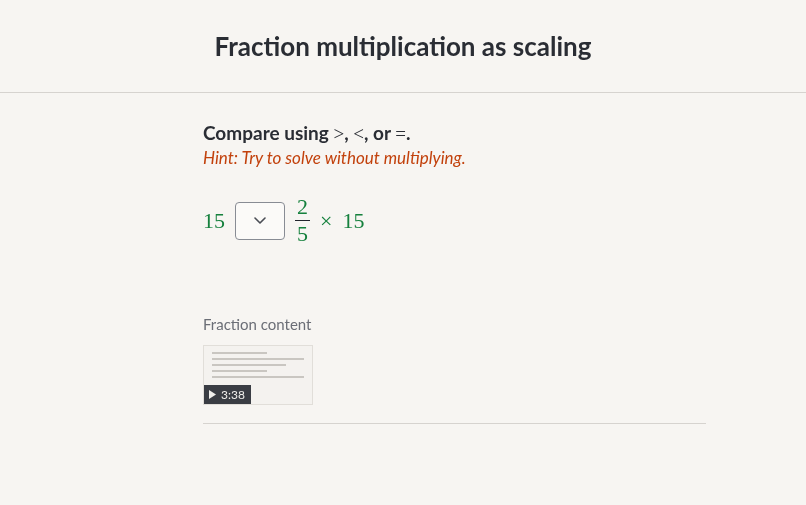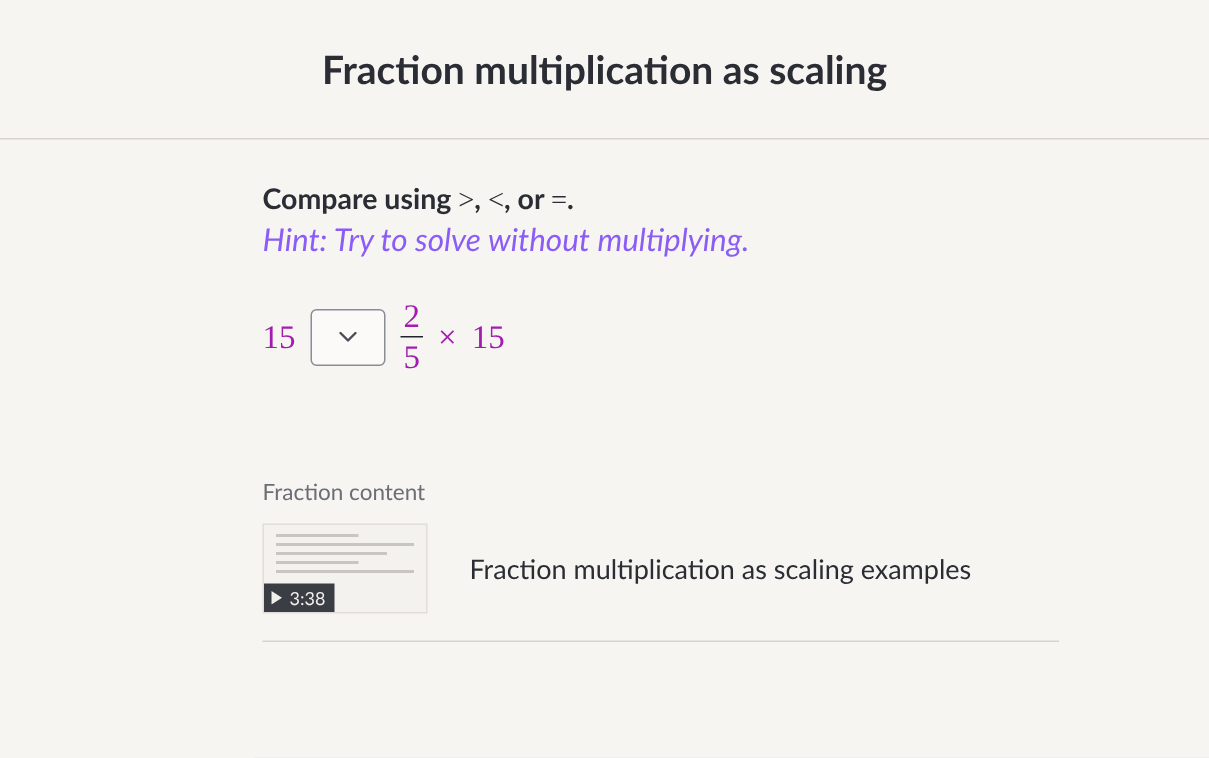--- a/index.html
+++ b/index.html
@@ -25,44 +25,45 @@
     font-weight: 700;
     color: #2a2d34;
     padding: 10px 40px 30px 40px;
   }
   .divider {
     border-top: 1px solid #d6d3cf;
     margin: 0 0 0 0;
   }
   .content {
     padding: 28px 60px 12px 175px;
+    margin-left: 28px;
   }
   .prompt {
     font-size: 19px;
     font-weight: 700;
     color: #2a2d34;
   }
   .prompt .sym {
     font-family: "STIXGeneral", "Times New Roman", serif;
     font-weight: 400;
   }
   .hint {
-    font-size: 21px;
+    font-size: 17px;
     font-style: italic;
-    color: #8b5cf6;
+    color: #c2410c;
     margin-top: 2px;
   }
   .expression {
     display: flex;
     align-items: center;
     gap: 10px;
     margin-top: 28px;
     font-family: "STIXGeneral", "Times New Roman", serif;
     font-size: 22px;
-    color: #a21caf;
+    color: #15803d;
   }
   .select-box {
     display: inline-flex;
     align-items: center;
     justify-content: center;
     width: 48px;
     height: 36px;
     border: 1px solid #888c94;
     border-radius: 4px;
     background: #fbfaf8;
@@ -185,18 +186,17 @@
           </div>
           <div class="duration">
             <span class="play-icon">
               <svg width="9" height="9" viewBox="0 0 9 9">
                   <path d="M1 0 L8 4.5 L1 9 Z" fill="#f0efec"></path>
                 </svg>
             </span>
             <span>3:38</span>
           </div>
         </div>
-        <div class="video-title">Fraction multiplication as scaling examples</div>
       </div>
     </div>
 
   </div>
 </div>
 
 </body></html>

